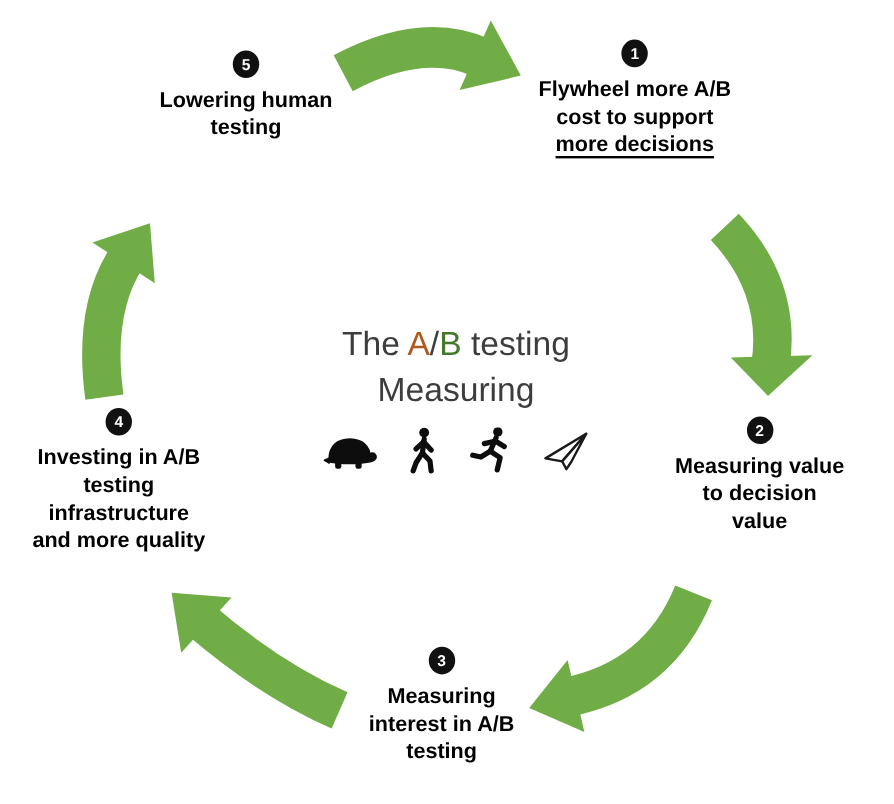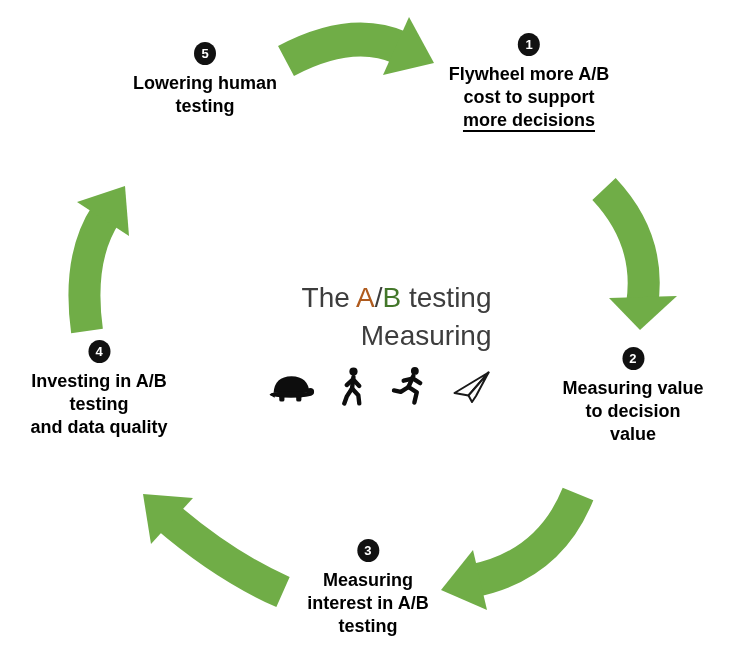--- a/index.html
+++ b/index.html
@@ -26,22 +26,21 @@
   }
   .underlined{
     text-decoration:underline;
     text-underline-offset:4px;
     text-decoration-thickness:2px;
     text-align:center;
   }
   
   .center-block{
     position:absolute;left:380px;top:268px;transform:translateX(-50%);
-    text-align:right;
-    margin-top:11px;
+    text-align:center;
   }
   .title{
     font-size:28px;line-height:38px;font-weight:400;
     color:var(--title-text);white-space:nowrap;
   }
   .title .a{color:var(--title-a-orange);}
   .title .b{color:var(--title-b-green);}
   .icons-row{
     display:flex;align-items:center;justify-content:center;
     gap:24px;margin-top:12px;
@@ -97,21 +96,22 @@
     <div class="badge">3</div>
     <div>Measuring</div>
     <div>interest in A/B</div>
     <div>testing</div>
   </div>
 
   <div class="step" style="left:99px;top:340px;">
     <div class="badge">4</div>
     <div>Investing in A/B</div>
     <div>testing</div>
-    <div>and data quality</div>
+    <div>infrastructure</div>
+    <div>and more quality</div>
   </div>
 
   <div class="step" style="left:205px;top:42px;">
     <div class="badge">5</div>
     <div>Lowering human</div>
     <div>testing</div>
   </div>
 
   <div class="center-block">
     <div class="title"><span>The </span><span class="a">A</span><span>/</span><span class="b">B</span><span> testing</span></div>

